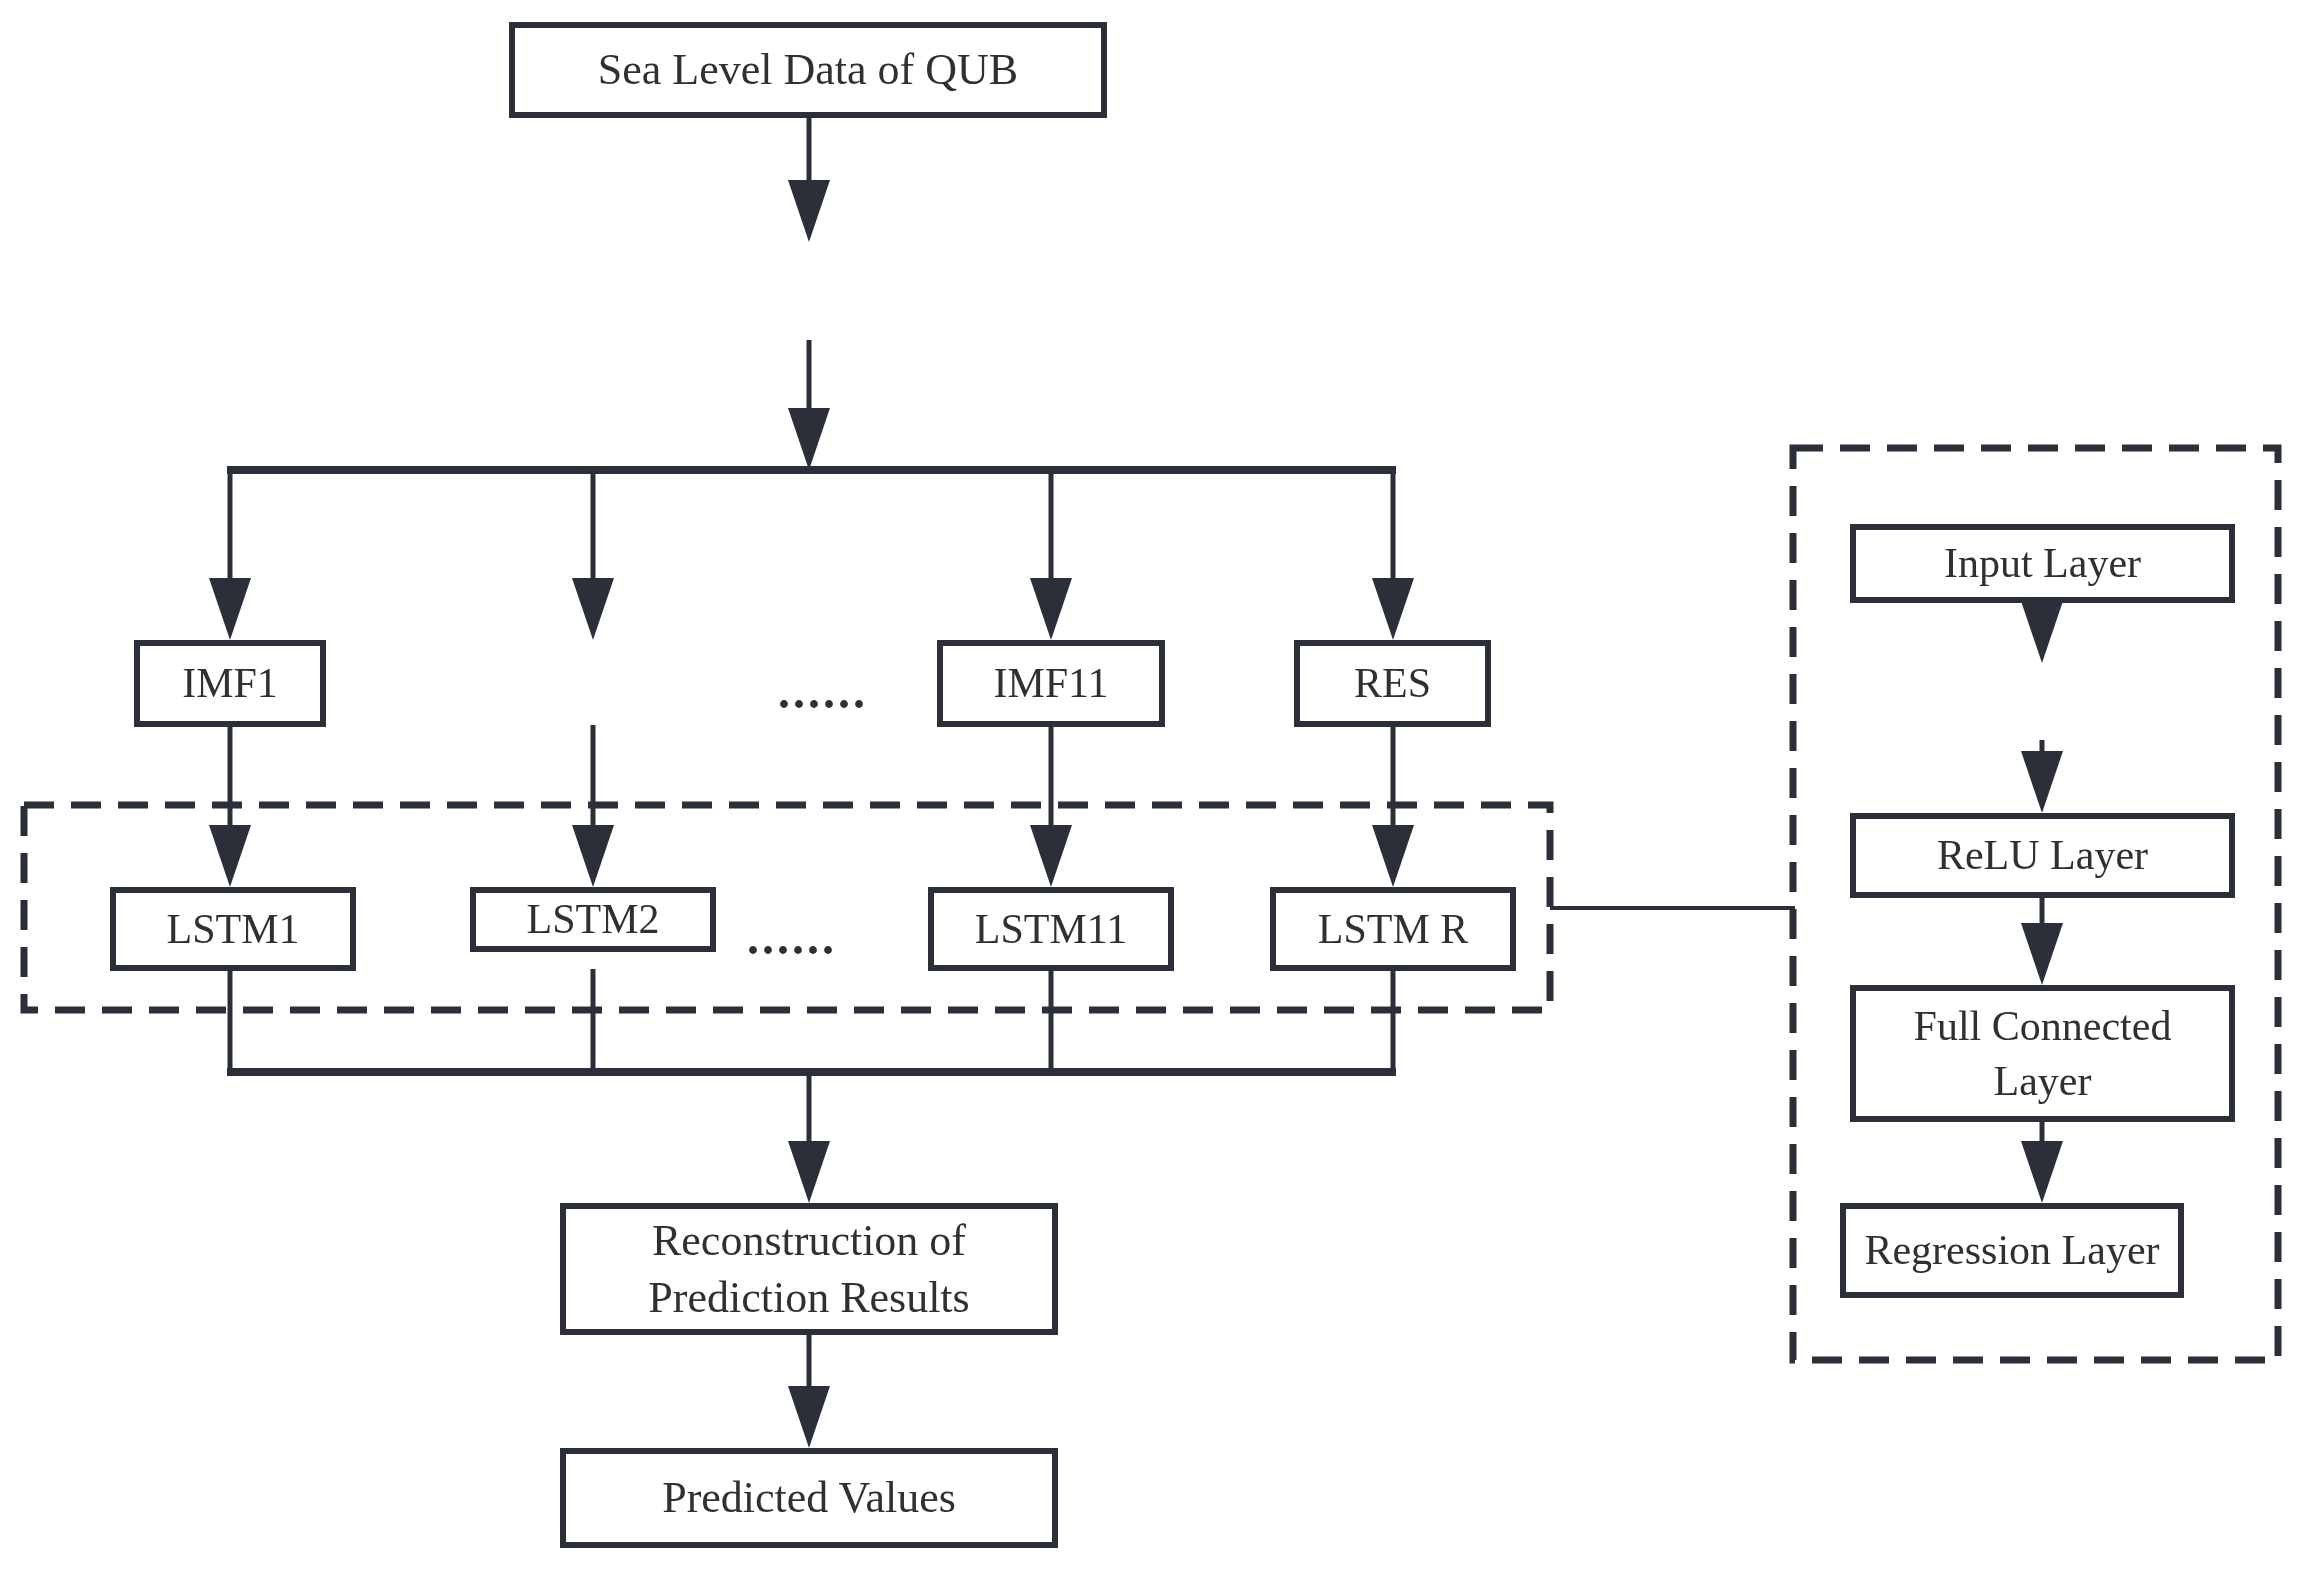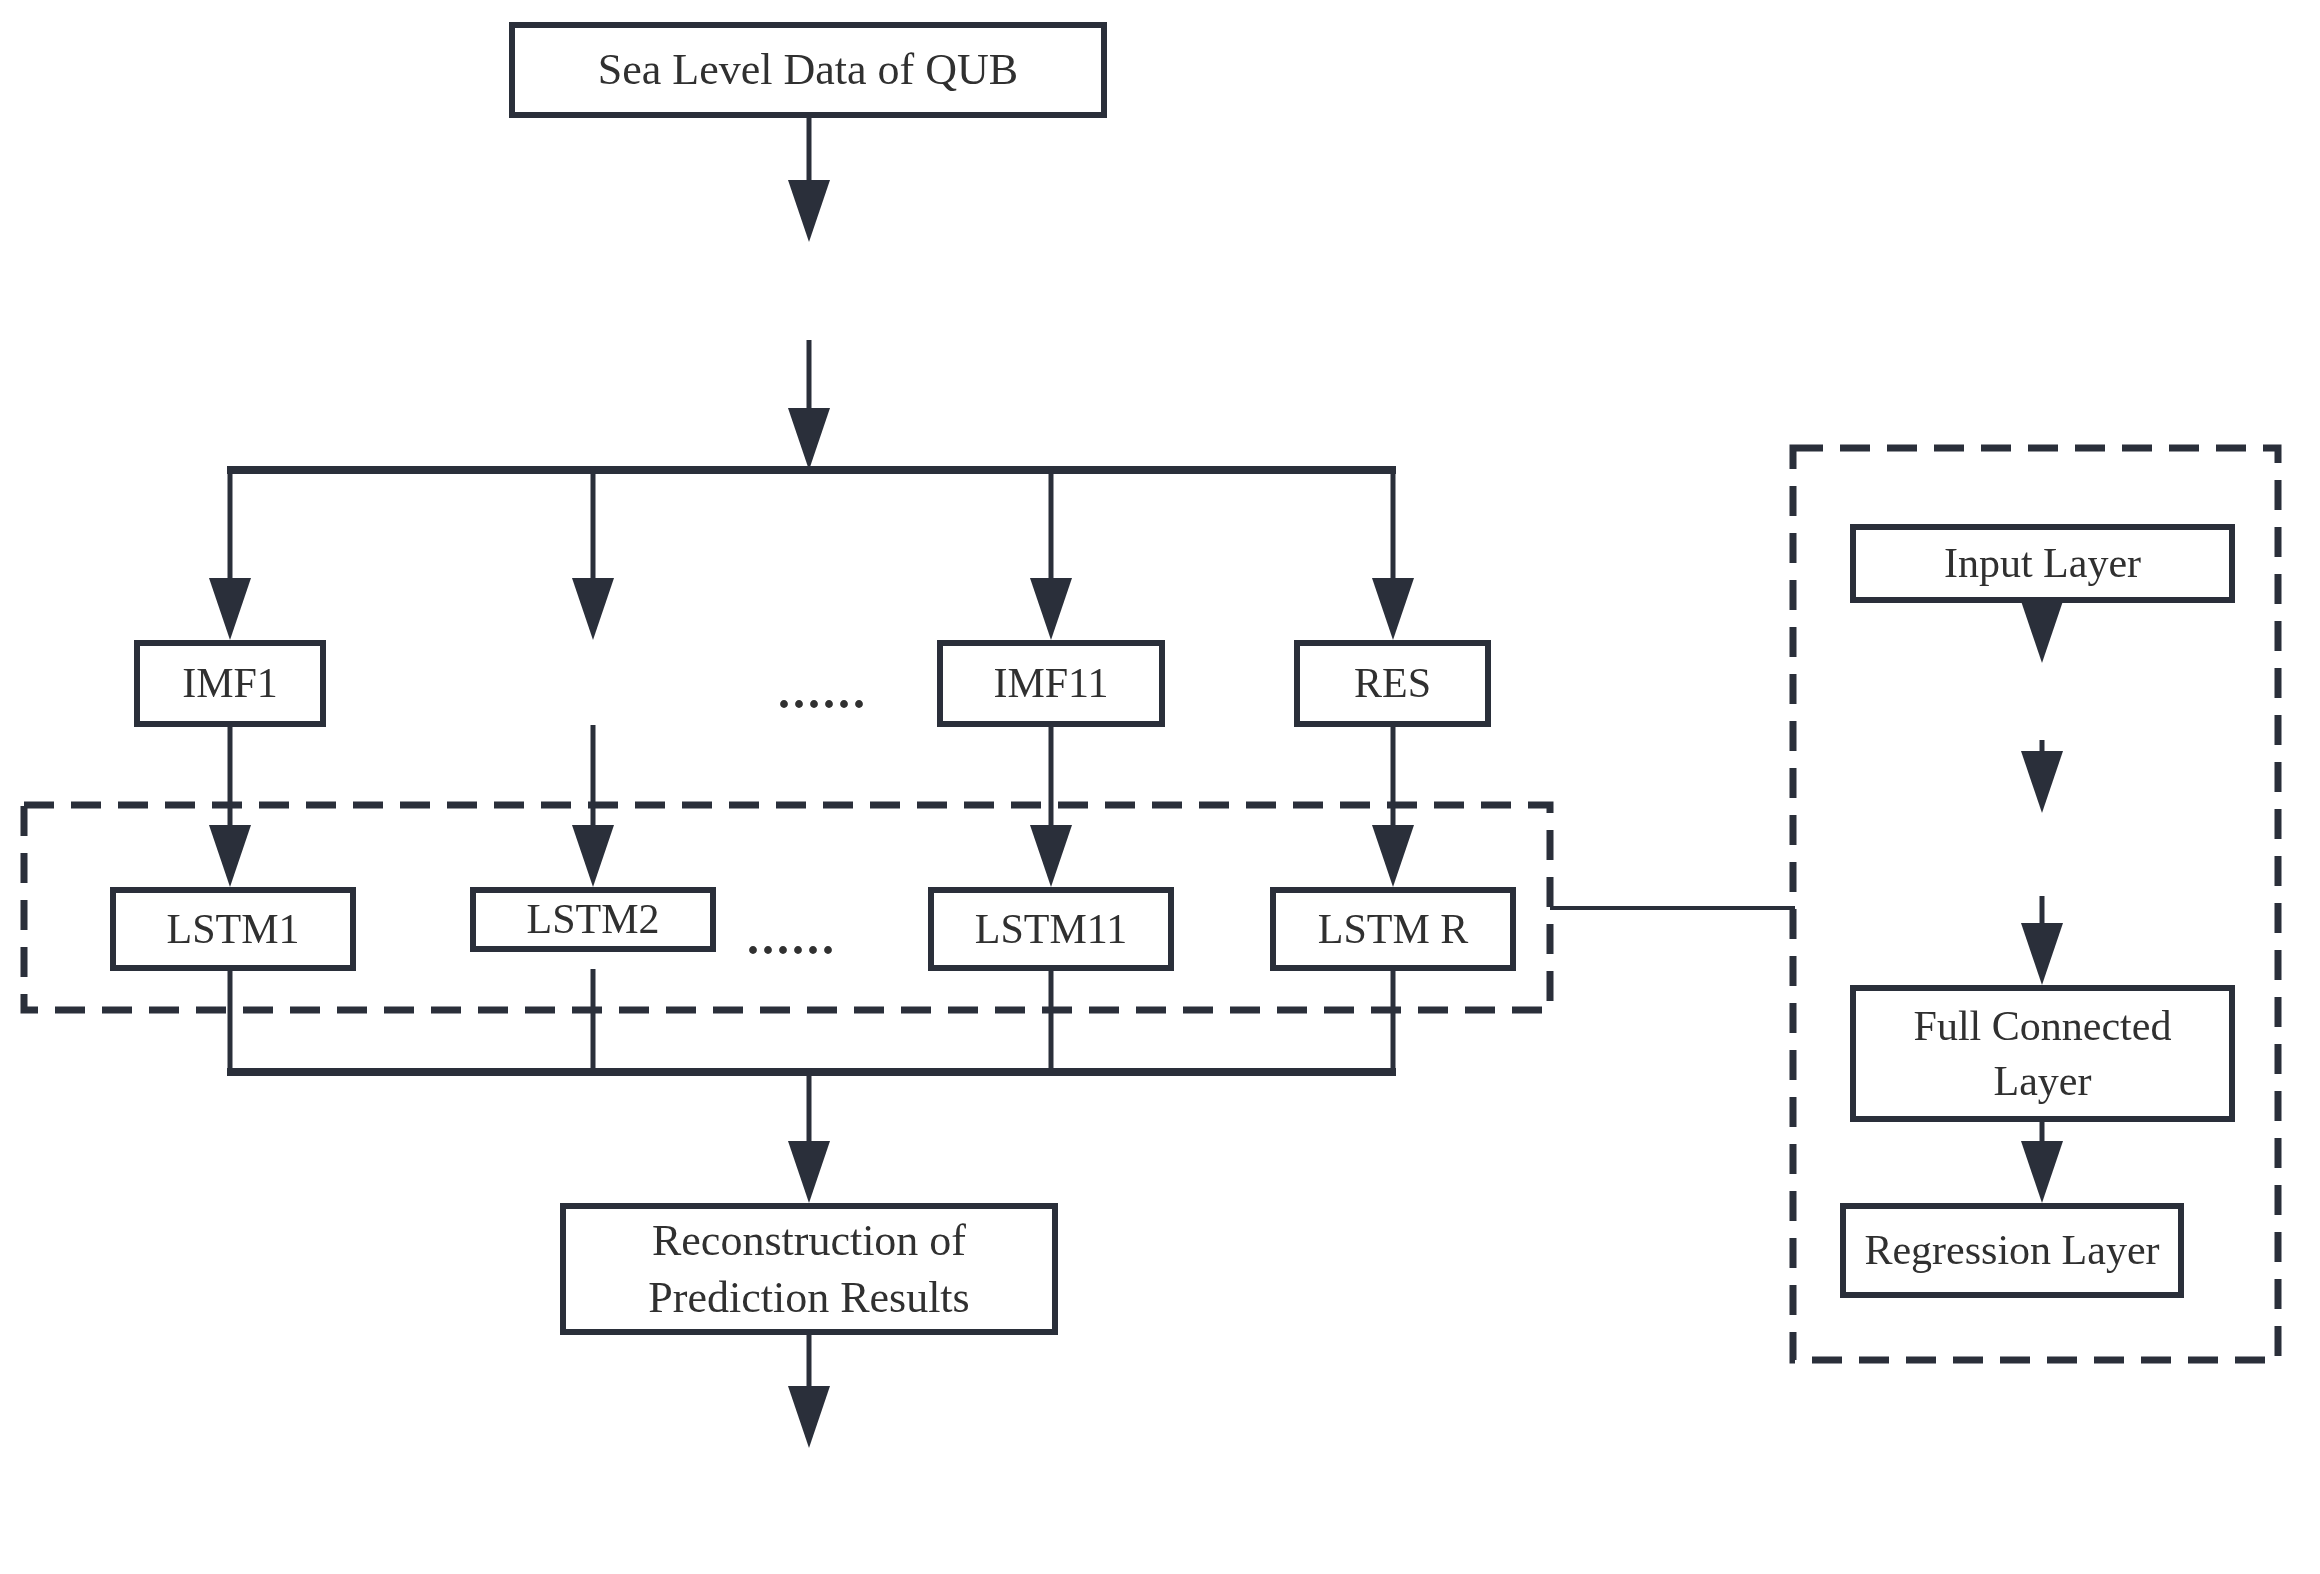--- a/index.html
+++ b/index.html
@@ -146,18 +146,20 @@
   <div class="box" style="left:1294px;top:640px;width:197px;height:87px">RES</div>
 
   <div class="box" style="left:110px;top:887px;width:246px;height:84px">LSTM1</div>
   <div class="box" style="left:470px;top:887px;width:246px;height:65px">LSTM2</div>
   <div class="dots" style="left:722px;top:895px;width:140px;height:84px">......</div>
   <div class="box" style="left:928px;top:887px;width:246px;height:84px">LSTM11</div>
   <div class="box" style="left:1270px;top:887px;width:246px;height:84px">LSTM R</div>
 
   <div class="box big" style="left:560px;top:1203px;width:498px;height:132px">Reconstruction of Prediction Results</div>
 
+  <div class="box big" style="left:560px;top:1448px;width:498px;height:100px">Predicted Values</div>
 
   <div class="box" style="left:1850px;top:524px;width:385px;height:79px">Input Layer</div>
+  <div class="box" style="left:1850px;top:813px;width:385px;height:85px">ReLU Layer</div>
   <div class="box" style="left:1850px;top:985px;width:385px;height:137px">Full Connected Layer</div>
   <div class="box" style="left:1840px;top:1203px;width:344px;height:95px">Regression Layer</div>
 
 </div>
 
 </body></html>

